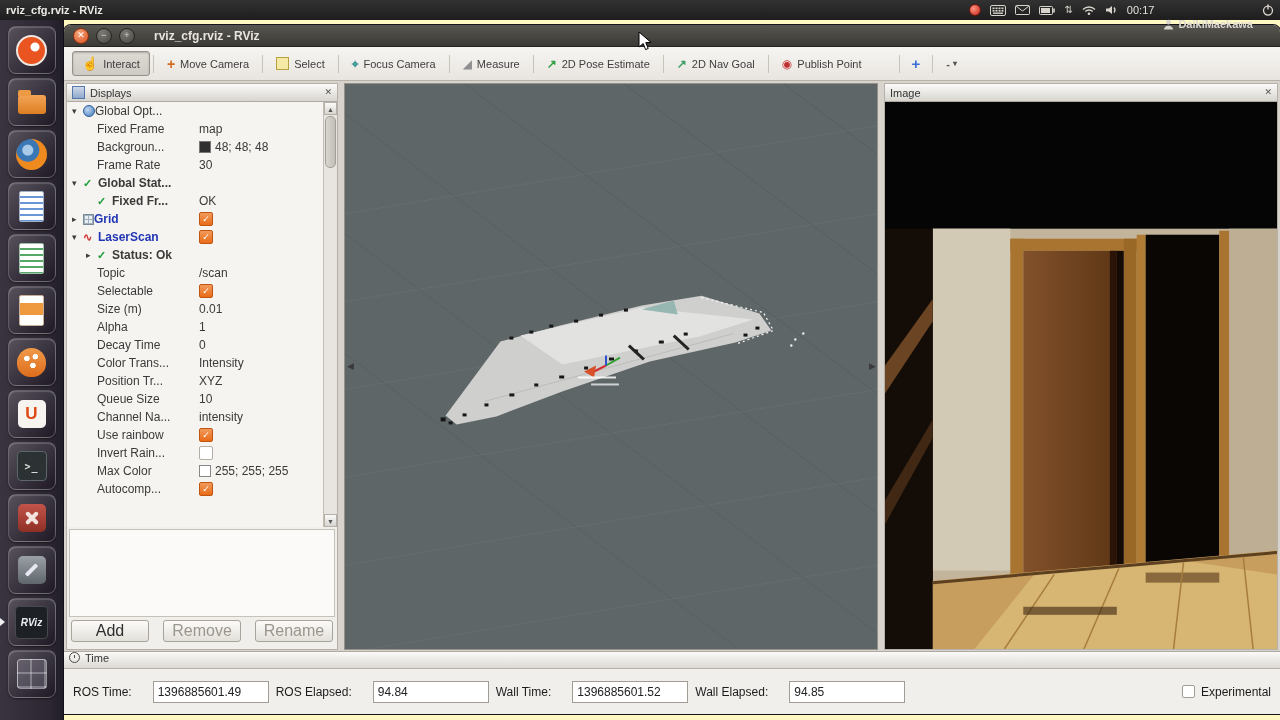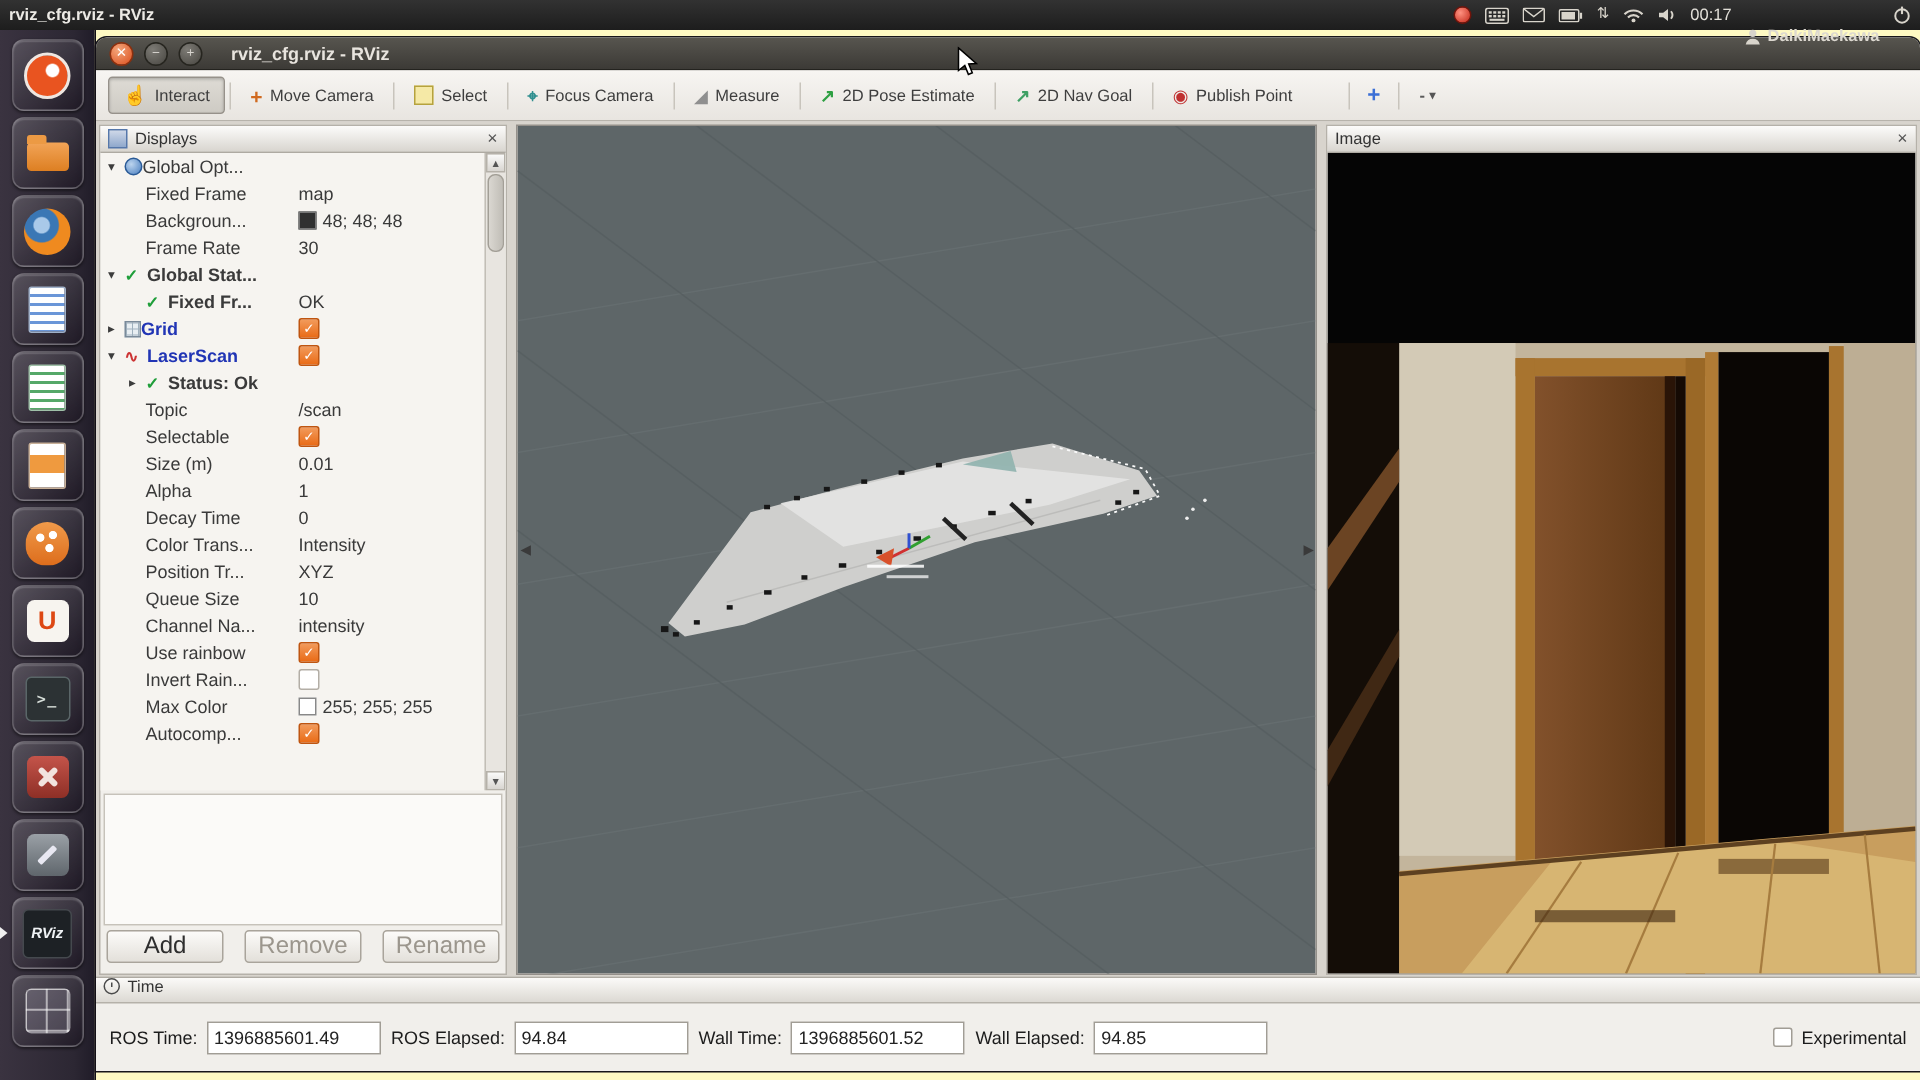--- a/index.html
+++ b/index.html
@@ -151,21 +151,21 @@
   .imgview{flex:1;}
   .imgview svg{display:block;width:100%;height:100%;}
 
   
   .timepanel{position:absolute;left:0;right:0;bottom:0;height:62px;background:#f1efeb;border-top:1px solid #aeaaa2;}
   .thead{height:16px;display:flex;align-items:flex-start;gap:5px;padding:0 5px;
     background:linear-gradient(#fbfaf8,#dcd9d3);border-bottom:1px solid #b5b1a9;font-size:11px;color:#333;}
   .clock-ic{width:11px;height:11px;border:1.5px solid #4a4a4a;border-radius:50%;position:relative;box-sizing:border-box;flex:none;}
   .clock-ic::after{content:'';position:absolute;left:3.5px;top:1.5px;width:1.5px;height:3.5px;background:#4a4a4a;}
   .tfields{height:45px;display:flex;align-items:center;padding:0 9px;gap:7px;font-size:12px;color:#1c1c1c;}
-  .tgroup{display:flex;align-items:center;gap:6px;white-space:nowrap;}
+  .tgroup{display:flex;align-items:center;gap:21px;white-space:nowrap;}
   .tfields input{width:106px;height:20px;border:1px solid #a19d95;background:#fff;
     font-family:"Liberation Sans",sans-serif;font-size:12px;padding:0 4px;color:#222;}
   .exp{margin-left:auto;display:flex;align-items:center;gap:6px;}
   .cbx{width:13px;height:13px;background:#fff;border:1px solid #a19d95;border-radius:2px;box-sizing:border-box;}
 
   .cursor{position:absolute;left:638px;top:31px;z-index:50;pointer-events:none;}
 </style>
 </head>
 <body>
 

